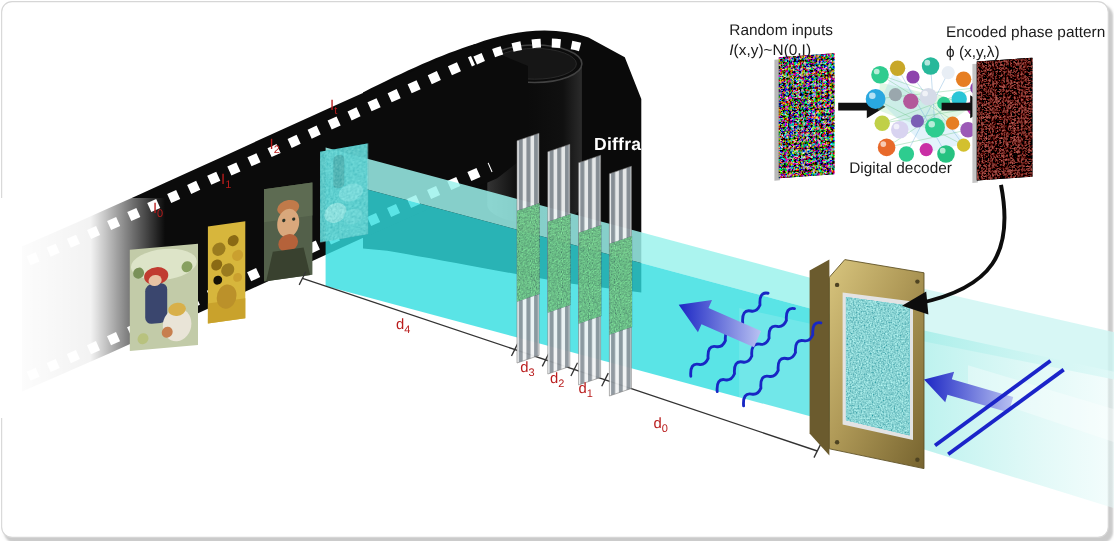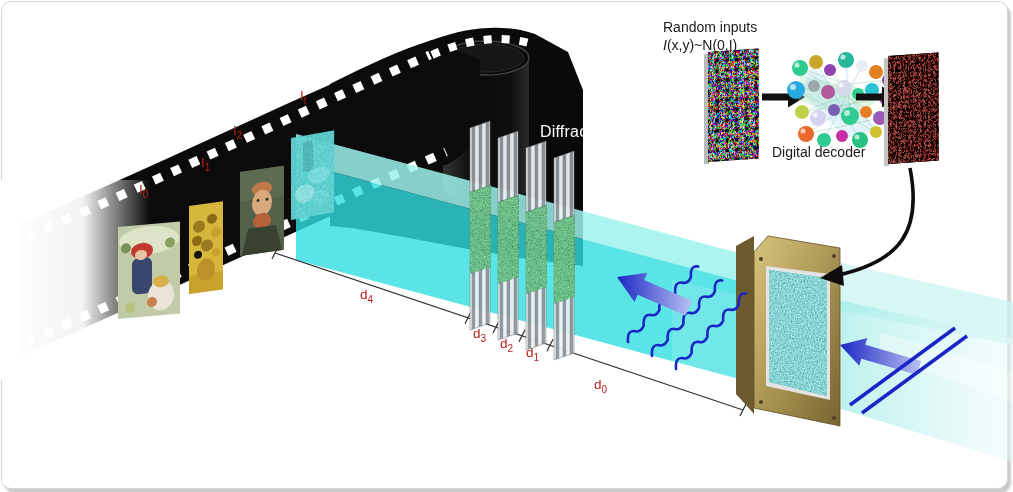--- a/index.html
+++ b/index.html
@@ -3,21 +3,21 @@
 <meta charset="utf-8">
 <style>
   html,body{margin:0;padding:0;background:#fff;}
   #stage{position:relative;width:1013px;height:492px;font-family:"Liberation Sans",sans-serif;overflow:hidden;}
   .card{position:absolute;left:1px;top:1px;width:1005px;height:486px;background:#ffffff;
         border:1px solid #d6d6d6;border-radius:10px;box-shadow:3px 4px 2px rgba(150,150,150,.5);}
   svg.scene{position:absolute;left:0;top:0;}
   .lbl{position:absolute;font-size:14px;line-height:1.3;color:#1b1b1b;white-space:nowrap;z-index:5;}
   .lbl sub{font-size:10px;}
   .frame-label,.dist-label{font-size:13.5px;color:#b91c1c;}
-  .badge{position:absolute;color:#fff;font-weight:400;border-radius:8px;text-align:center;z-index:6;
+  .badge{position:absolute;color:#fff;font-weight:700;border-radius:8px;text-align:center;z-index:6;
          padding:3px 12px;font-size:16px;letter-spacing:.2px;}
   .badge.small{padding:2px 10px;font-size:15px;border-radius:7px;}
   .math i{font-style:italic;}
 </style>
 </head>
 <body>
 
 <div id="stage">
   <div class="card"></div>
 
@@ -281,34 +281,38 @@
     <g>
       <path d="M 910,168 C 922,230 902,262 834,276" fill="none" stroke="#0d0d0d" stroke-width="3.6"></path>
       <polygon points="820,278 842,265 844,286" fill="#0d0d0d"></polygon>
     </g>
   </svg>
 
   <div class="lbl math" style="left:663px;top:18px">
     <span>Random inputs</span><br>
     <i>I</i><span>(x,y)~N(0,I)</span>
   </div>
+  <div class="lbl" style="left:860px;top:20px">
+    <span>Encoded phase pattern</span><br>
+    <span>ϕ (x,y,λ)</span>
+  </div>
   <div class="lbl" style="left:772px;top:143px">
     <span>Digital decoder</span>
   </div>
 
   <div class="badge" style="left:528px;top:120px">
     <span>Diffractive decoder</span>
   </div>
   <div class="badge small" style="left:778px;top:197px">
     <span>SLM</span>
   </div>
 
   <div class="lbl frame-label" style="left:139px;top:181px"><span>I</span><sub>0</sub></div>
   <div class="lbl frame-label" style="left:201px;top:154px"><span>I</span><sub>1</sub></div>
-  <div class="lbl frame-label" style="left:233px;top:122px"><span>I</span><sub>2</sub></div>
+  <div class="lbl frame-label" style="left:245px;top:122px"><span>I</span><sub>2</sub></div>
   <div class="lbl frame-label" style="left:300px;top:87px"><span>I</span><sub>t</sub></div>
 
   <div class="lbl dist-label" style="left:360px;top:286px"><span>d</span><sub>4</sub></div>
   <div class="lbl dist-label" style="left:473px;top:325px"><span>d</span><sub>3</sub></div>
   <div class="lbl dist-label" style="left:500px;top:335px"><span>d</span><sub>2</sub></div>
   <div class="lbl dist-label" style="left:526px;top:344px"><span>d</span><sub>1</sub></div>
   <div class="lbl dist-label" style="left:594px;top:376px"><span>d</span><sub>0</sub></div>
 </div>
 
 </body></html>

